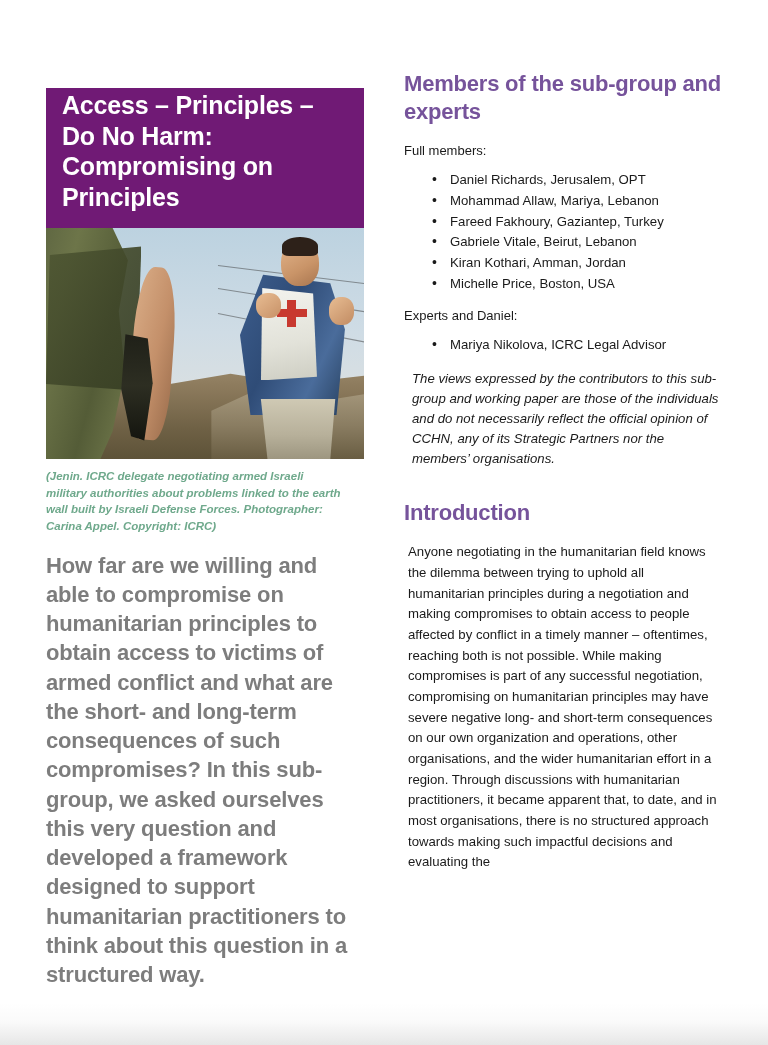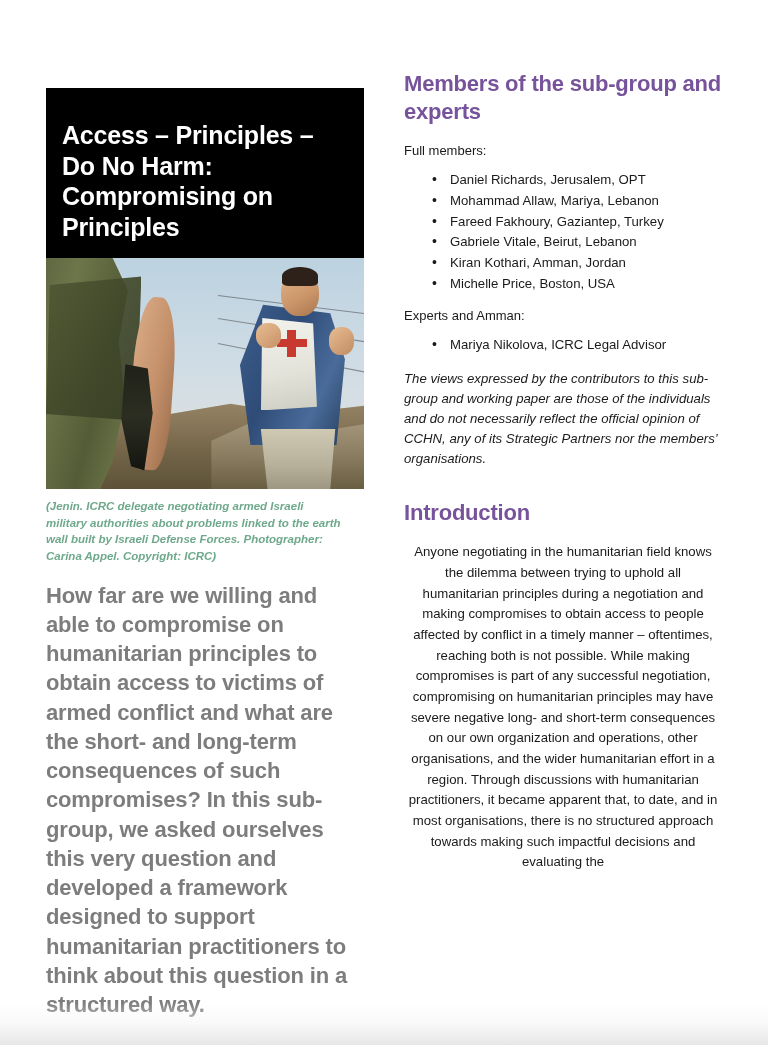--- a/index.html
+++ b/index.html
@@ -43,22 +43,22 @@
   }
   .col-right {
     position: absolute;
     left: 404px;
     top: 70px;
     width: 318px;
   }
 
   
   .title-block {
-    background: #000000;
-    padding: 32px 16px 16px 16px;
+    background: #701a75;
+    padding: 2px 16px 16px 16px;
     box-sizing: border-box;
   }
   .title-block h1 {
     margin: 0;
     color: #ffffff;
     font-size: 25px;
     line-height: 1.22;
     font-weight: bold;
     letter-spacing: -0.2px;
   }
@@ -273,28 +273,27 @@
     left: -18px;
     top: -1px;
     font-size: 14px;
     color: #1a1a1a;
   }
   .disclaimer {
     font-style: italic;
     font-size: 13.2px;
     line-height: 1.52;
     color: #1a1a1a;
-    margin: 14px 0 0 0;
+    margin: 14px 0 0 8px;
   }
   .intro-body {
     font-size: 13.2px;
     line-height: 1.565;
     color: #1a1a1a;
     margin: 4px;
-    text-align: center;
   }
 </style>
 </head>
 <body>
 
 <div class="page">
 
   <div class="col-left">
 
     <div class="title-block">
@@ -336,21 +335,21 @@
 
     <ul class="members">
       <li>Daniel Richards, Jerusalem, OPT</li>
       <li>Mohammad Allaw, Mariya, Lebanon</li>
       <li>Fareed Fakhoury, Gaziantep, Turkey</li>
       <li>Gabriele Vitale, Beirut, Lebanon</li>
       <li>Kiran Kothari, Amman, Jordan</li>
       <li>Michelle Price, Boston, USA</li>
     </ul>
 
-    <p class="label-line">Experts and Amman:</p>
+    <p class="label-line">Experts and Daniel:</p>
 
     <ul class="members">
       <li>Mariya Nikolova, ICRC Legal Advisor</li>
     </ul>
 
     <p class="disclaimer">The views expressed by the contributors to this sub-group and working paper are those of the individuals and do not necessarily reflect the official opinion of CCHN, any of its Strategic Partners nor the members’ organisations.</p>
 
     <h2 class="section intro">Introduction</h2>
 
     <p class="intro-body">Anyone negotiating in the humanitarian field knows the dilemma between trying to uphold all humanitarian principles during a negotiation and making compromises to obtain access to people affected by conflict in a timely manner – oftentimes, reaching both is not possible. While making compromises is part of any successful negotiation, compromising on humanitarian principles may have severe negative long- and short-term consequences on our own organization and operations, other organisations, and the wider humanitarian effort in a region. Through discussions with humanitarian practitioners, it became apparent that, to date, and in most organisations, there is no structured approach towards making such impactful decisions and evaluating the</p>

